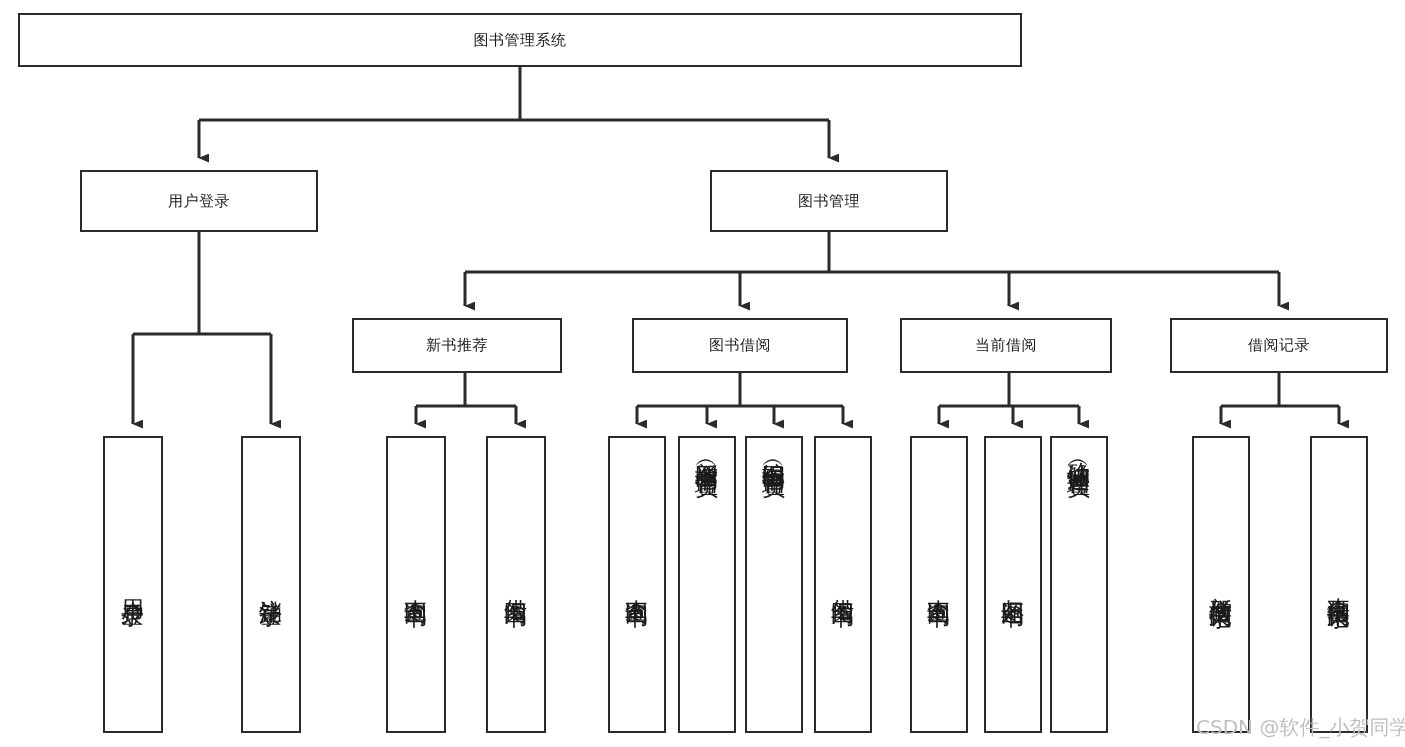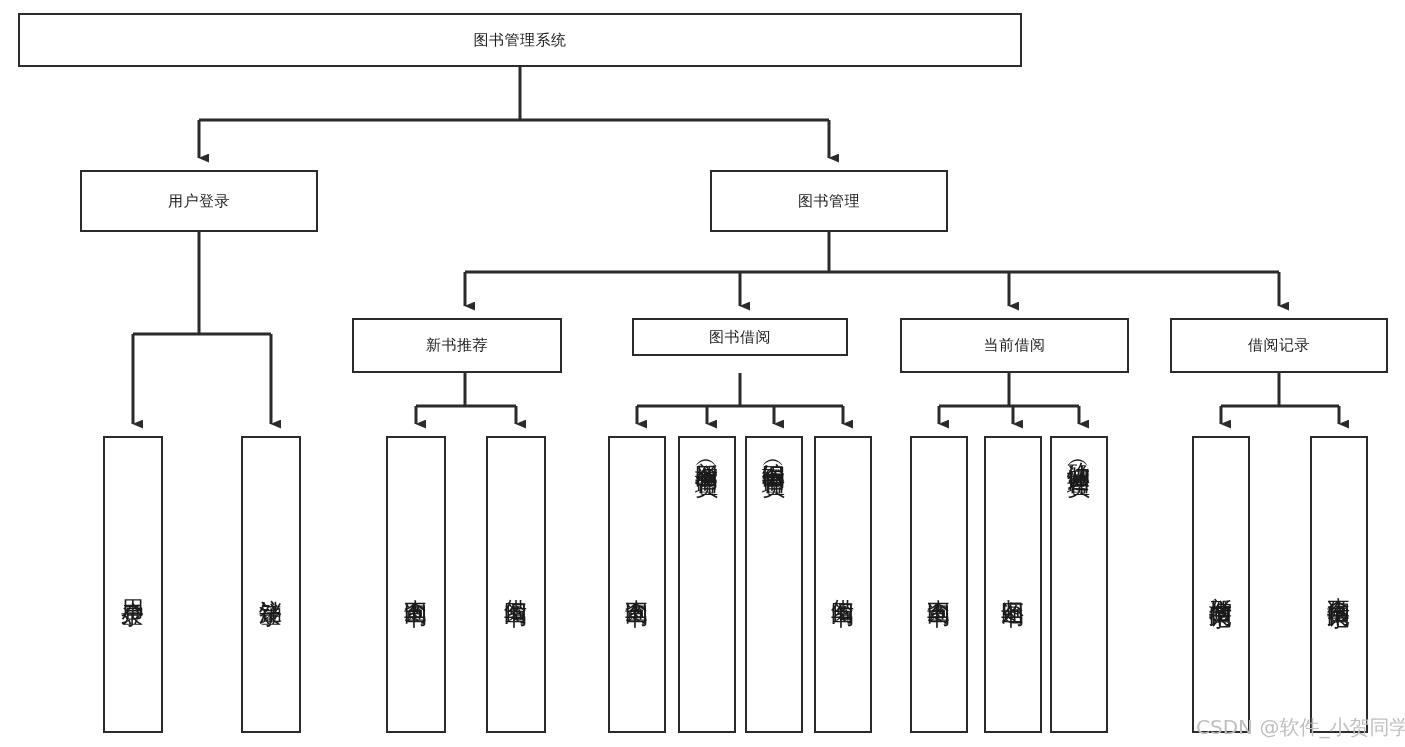--- a/index.html
+++ b/index.html
@@ -152,25 +152,25 @@
   </div>
 
   <div class="node-box horizontal" id="box-book-management" style="left:710px; top:170px; width:238px; height:62px;">
     <span class="node-label">图书管理</span>
   </div>
 
   <div class="node-box horizontal" id="box-new-book-recommend" style="left:352px; top:318px; width:210px; height:55px;">
     <span class="node-label">新书推荐</span>
   </div>
 
-  <div class="node-box horizontal" id="box-book-borrow" style="left:632px; top:318px; width:216px; height:38px;">
+  <div class="node-box horizontal" id="box-book-borrow" style="left:632px; top:318px; width:216px; height:55px;">
     <span class="node-label">图书借阅</span>
   </div>
 
-  <div class="node-box horizontal" id="box-current-borrow" style="left:900px; top:318px; width:229px; height:55px;">
+  <div class="node-box horizontal" id="box-current-borrow" style="left:900px; top:318px; width:212px; height:55px;">
     <span class="node-label">当前借阅</span>
   </div>
 
   <div class="node-box horizontal" id="box-borrow-record" style="left:1170px; top:318px; width:218px; height:55px;">
     <span class="node-label">借阅记录</span>
   </div>
 
   <div class="node-box vertical centered" style="left:103px; top:436px; width:60px; height:297px;">
     <span class="node-label">用户登录</span>
   </div>

